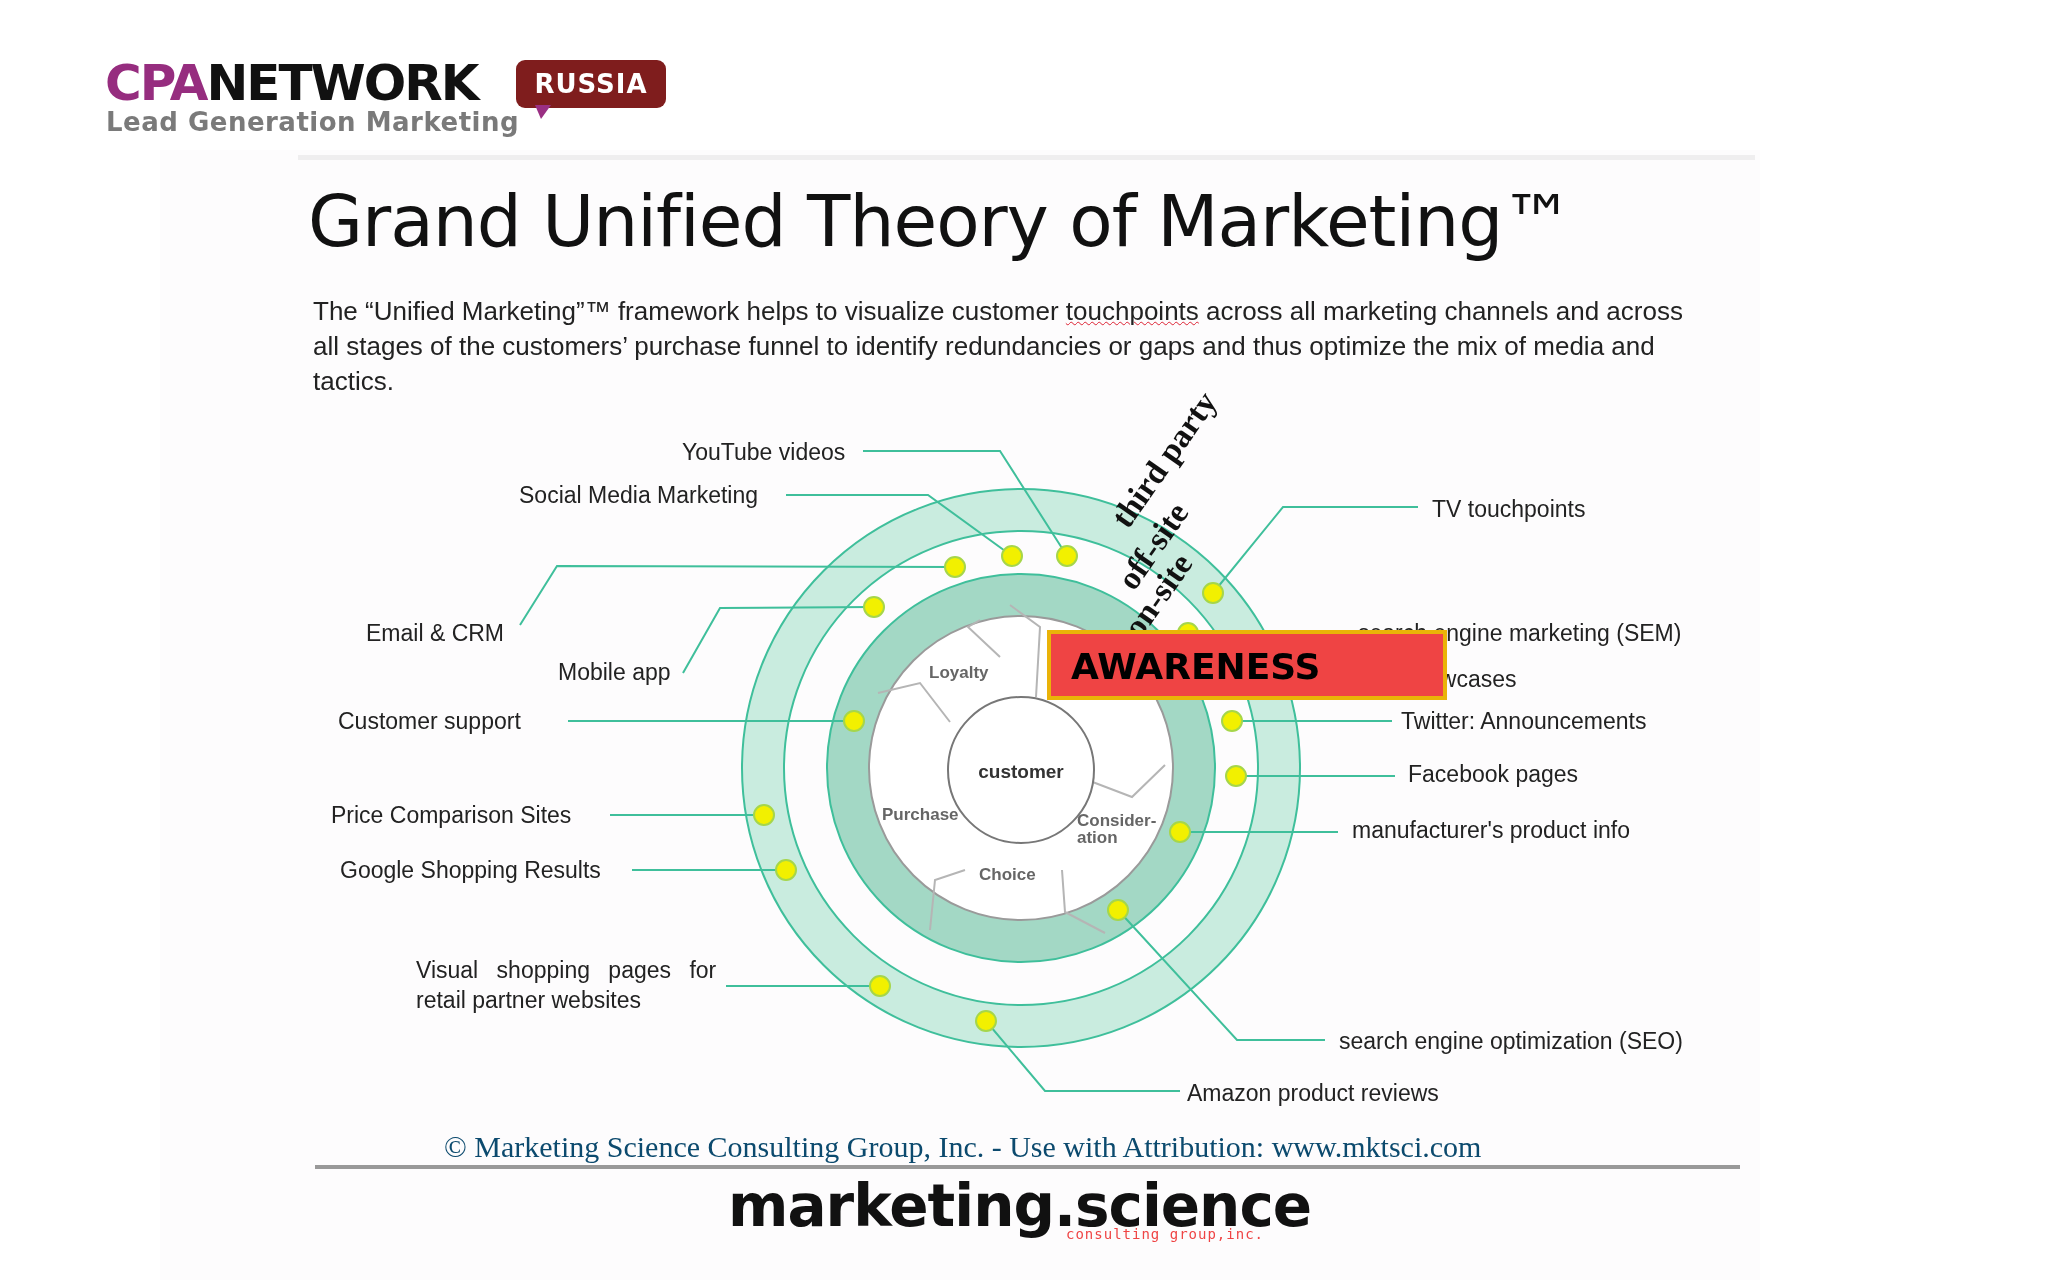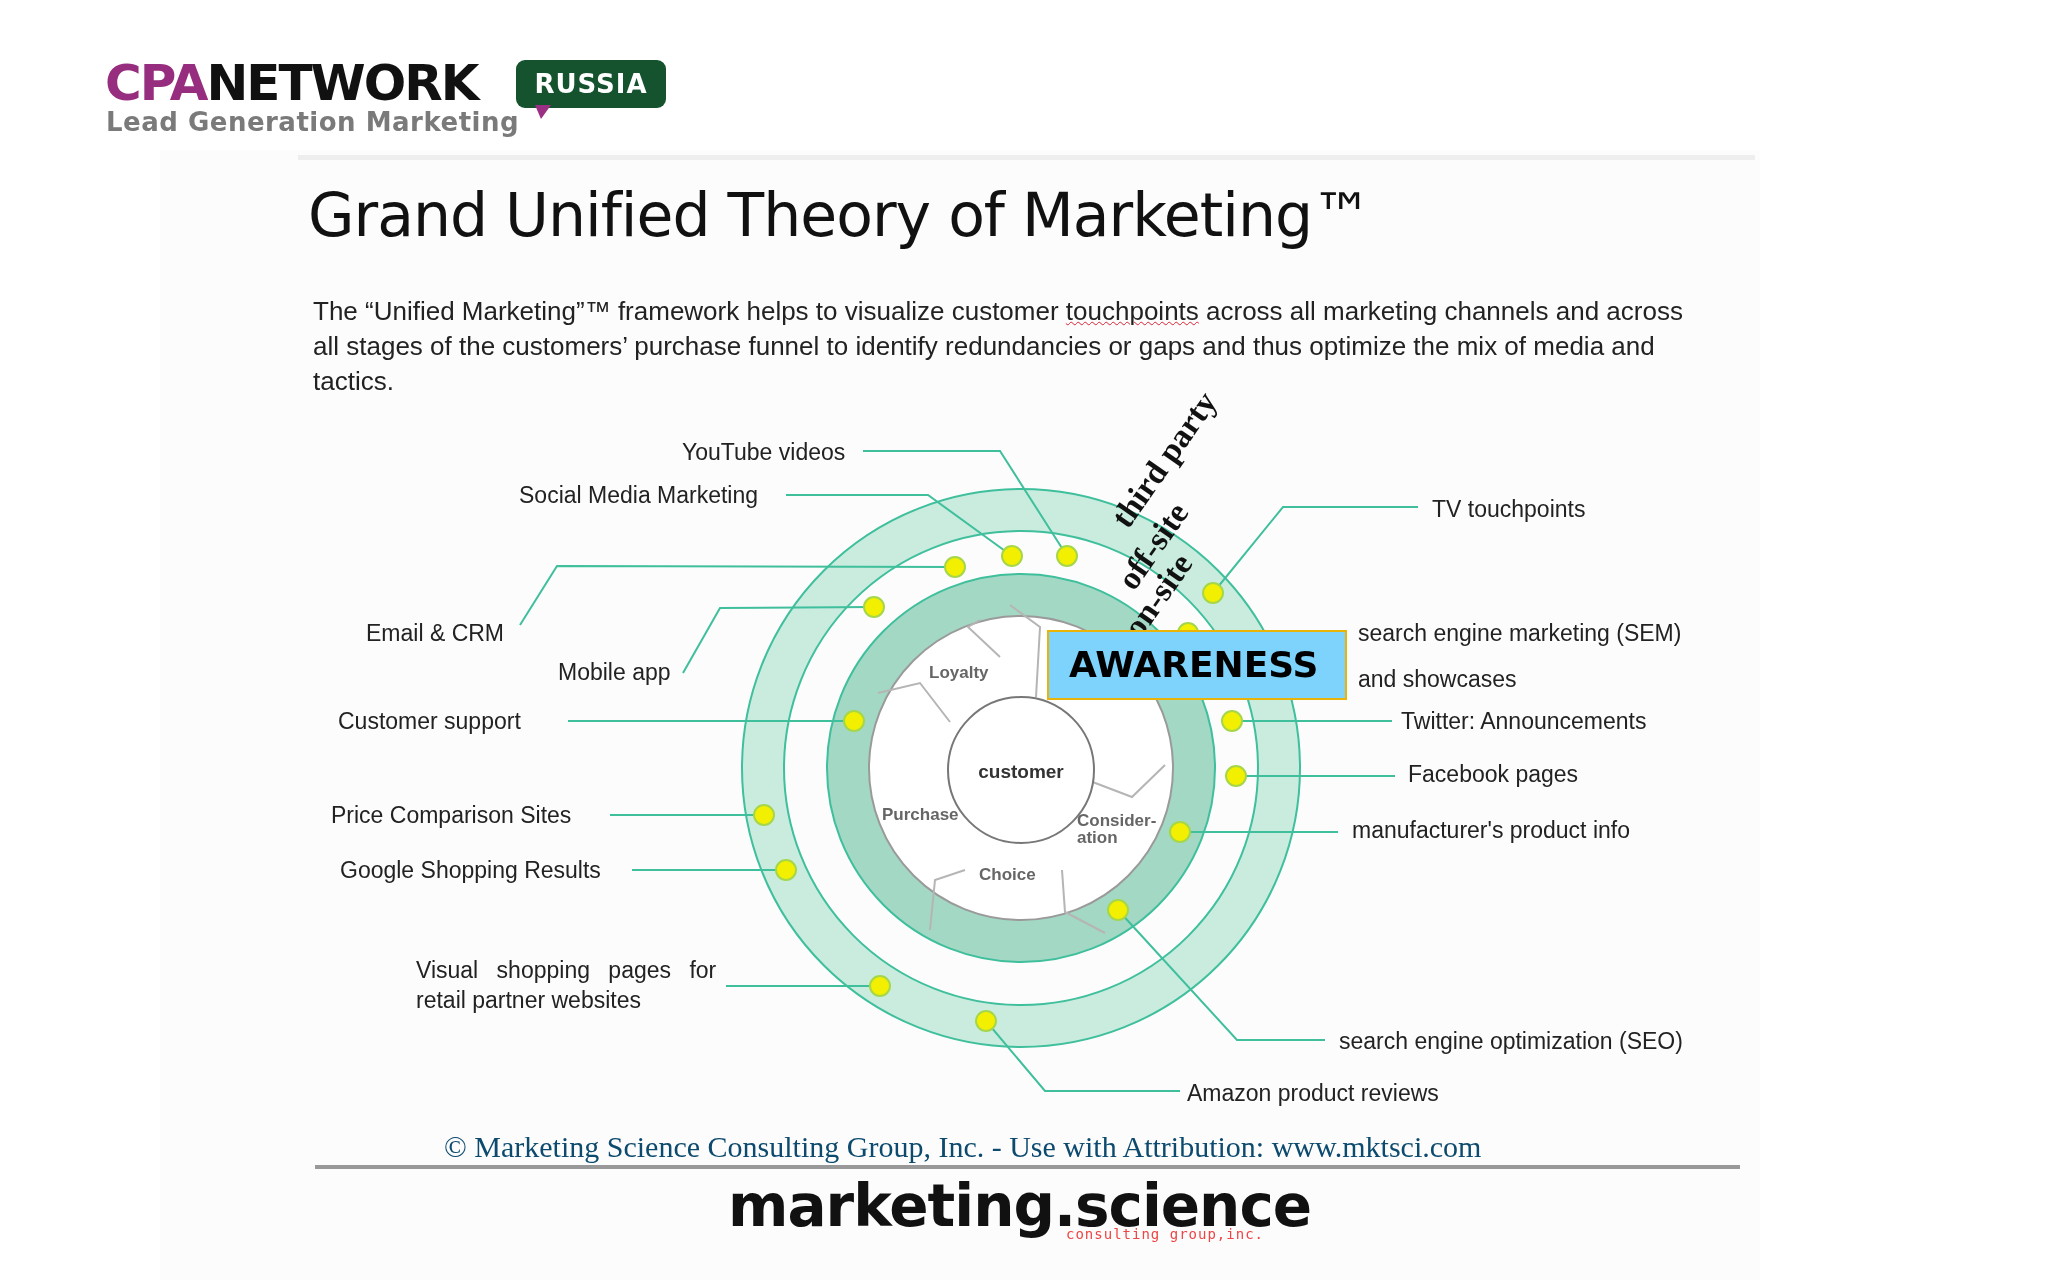--- a/index.html
+++ b/index.html
@@ -2,30 +2,30 @@
 <html><head>
 <meta charset="utf-8">
 <style>
   html,body{margin:0;padding:0;}
   body{width:2048px;height:1280px;background:#ffffff;position:relative;overflow:hidden;font-family:"Liberation Sans",sans-serif;}
   .slide-bg{position:absolute;left:160px;top:150px;width:1600px;height:1130px;background:#fdfcfd;}
   .logo{position:absolute;left:105px;top:55px;}
   .logo-main{position:absolute;left:0;top:0;font-family:"DejaVu Sans",sans-serif;font-weight:bold;font-size:50px;letter-spacing:-2px;white-space:nowrap;line-height:56px;}
   .logo-cpa{color:#962d7f;}
   .logo-net{color:#111;}
-  .logo-badge{position:absolute;left:411px;top:5px;width:150px;height:48px;background:#14532d;border-radius:9px;color:#fff;font-family:"DejaVu Sans",sans-serif;font-weight:bold;font-size:26px;line-height:48px;text-align:center;letter-spacing:1px;}
+  .logo-badge{position:absolute;left:411px;top:5px;width:150px;height:48px;background:#7f1d1d;border-radius:9px;color:#fff;font-family:"DejaVu Sans",sans-serif;font-weight:bold;font-size:26px;line-height:48px;text-align:center;letter-spacing:1px;}
   .logo-badge-tail{position:absolute;left:430px;top:50px;width:0;height:0;border-left:6px solid transparent;border-right:10px solid transparent;border-top:14px solid #9a2f83;}
   .logo-tag{position:absolute;left:1px;top:52px;font-family:"DejaVu Sans",sans-serif;font-weight:bold;font-size:26px;color:#7a7a7a;white-space:nowrap;letter-spacing:0.5px;}
   .top-rule{position:absolute;left:298px;top:155px;width:1457px;height:5px;background:#efeeef;}
-  .title{position:absolute;left:308px;top:180px;font-family:"DejaVu Sans",sans-serif;font-size:60px;color:#111;white-space:nowrap;letter-spacing:-1px;}
+  .title{position:absolute;left:308px;top:180px;font-family:"DejaVu Sans",sans-serif;font-size:71px;color:#111;white-space:nowrap;letter-spacing:-1px;}
   .desc{position:absolute;left:313px;top:294px;width:1380px;font-size:26px;color:#222;line-height:35px;}
   .desc .sq{text-decoration:underline wavy #d23;text-decoration-thickness:1px;}
   svg.diagram{position:absolute;left:0;top:0;}
   .lbl{position:absolute;font-size:23px;color:#222;white-space:nowrap;line-height:26px;}
-  .awareness{position:absolute;left:1047px;top:630px;width:300px;height:70px;border:2px solid #eab308;background:#7dd3fc;box-sizing:border-box;font-family:"DejaVu Sans",sans-serif;font-weight:bold;font-size:36px;color:#000;line-height:66px;padding-left:20px;}
+  .awareness{position:absolute;left:1047px;top:630px;width:400px;height:70px;border:4px solid #eab308;background:#ef4444;box-sizing:border-box;font-family:"DejaVu Sans",sans-serif;font-weight:bold;font-size:36px;color:#000;line-height:66px;padding-left:20px;}
   .copyright{position:absolute;left:444px;top:1130px;font-family:Liberation Serif, serif;font-size:30px;color:#0c4a6e;white-space:nowrap;}
   .bottom-rule{position:absolute;left:315px;top:1165px;width:1425px;height:4px;background:#999;}
   .ms-logo{position:absolute;left:728px;top:1172px;font-family:"DejaVu Sans",sans-serif;font-weight:bold;font-size:58px;color:#111;white-space:nowrap;letter-spacing:-1px;}
   .ms-sub{position:absolute;left:1066px;top:1226px;font-family:"DejaVu Sans Mono",monospace;font-size:14px;color:#ef4444;white-space:nowrap;letter-spacing:1px;}
 </style>
 </head>
 <body>
 
 <div class="slide-bg"></div>
 

